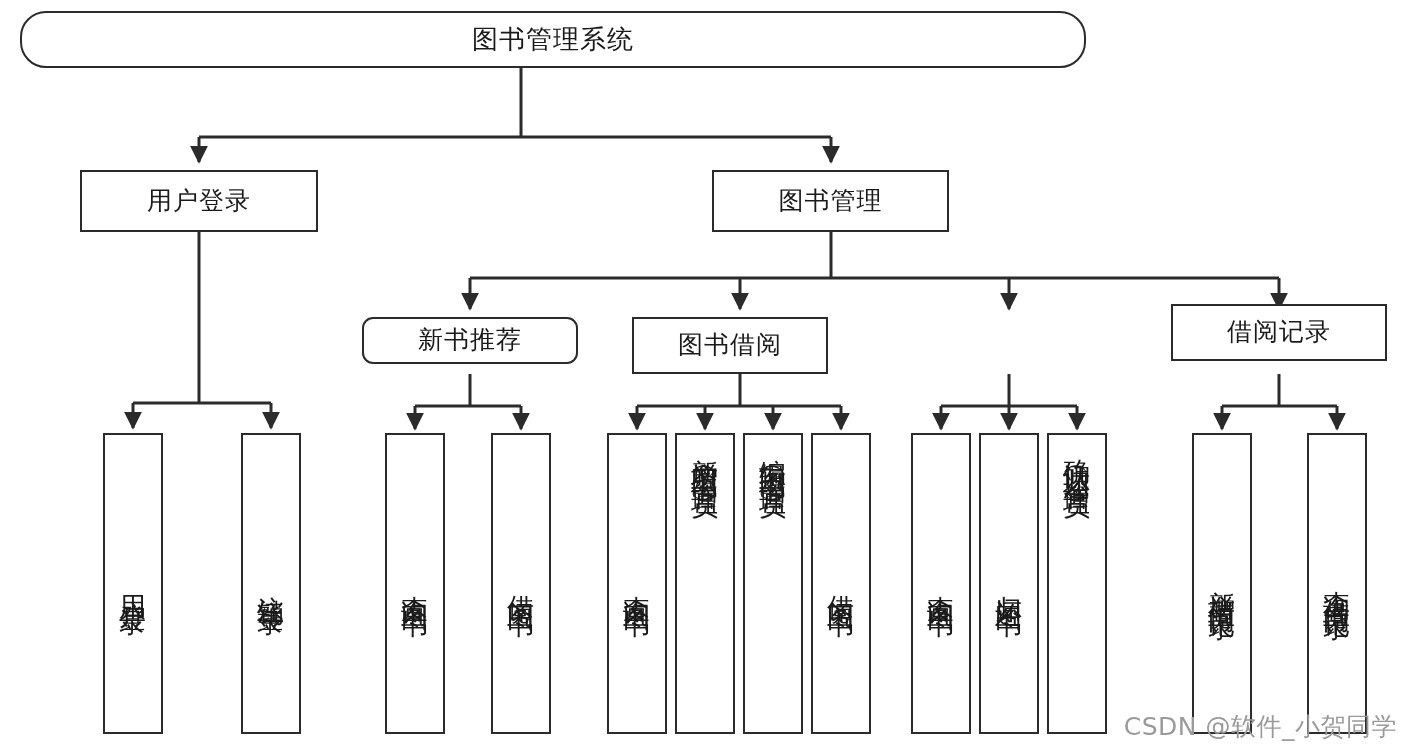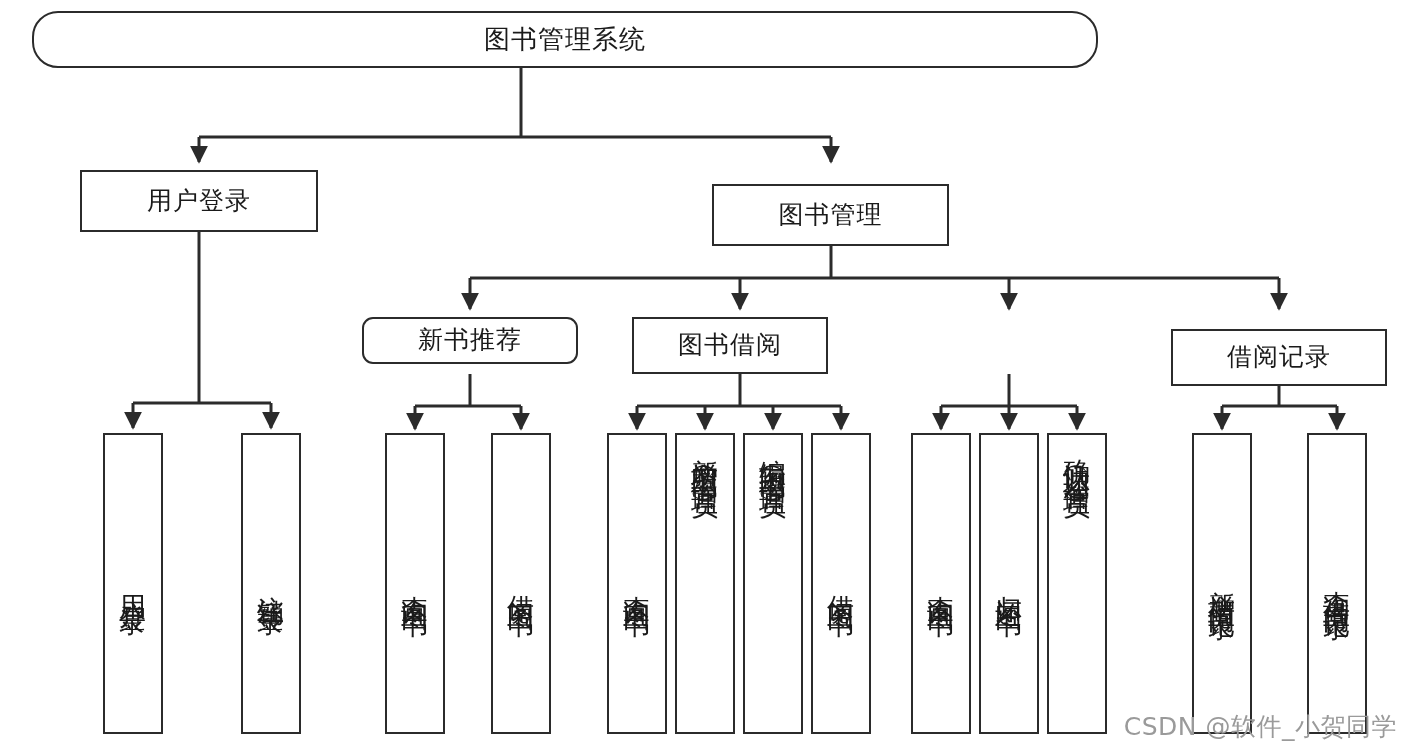--- a/index.html
+++ b/index.html
@@ -126,38 +126,38 @@
       <path d="M 1009 406 L 1009 429" marker-end="url(#arrow)"></path>
       <path d="M 1077 406 L 1077 429" marker-end="url(#arrow)"></path>
 
       <path d="M 1279 374 L 1279 406"></path>
       <path d="M 1222 406 L 1337 406"></path>
       <path d="M 1222 406 L 1222 429" marker-end="url(#arrow)"></path>
       <path d="M 1337 406 L 1337 429" marker-end="url(#arrow)"></path>
     </g>
   </svg>
 
-  <div class="node horiz root" style="left:32px; top:11px; width:1066px; height:57px;border-radius:26px;">
+  <div class="node horiz root" style="left:20px; top:11px; width:1066px; height:57px;border-radius:26px;">
     <span class="lbl">图书管理系统</span>
   </div>
 
   <div class="node horiz" style="left:80px; top:170px; width:238px; height:62px;">
     <span class="lbl">用户登录</span>
   </div>
-  <div class="node horiz" style="left:712px; top:184px; width:237px; height:62px;">
+  <div class="node horiz" style="left:712px; top:170px; width:237px; height:62px;">
     <span class="lbl">图书管理</span>
   </div>
 
   <div class="node horiz" style="left:362px; top:317px; width:216px; height:47px;border-radius:11px;">
     <span class="lbl">新书推荐</span>
   </div>
   <div class="node horiz" style="left:632px; top:317px; width:196px; height:57px;">
     <span class="lbl">图书借阅</span>
   </div>
-  <div class="node horiz" style="left:1171px; top:329px; width:216px; height:57px;">
+  <div class="node horiz" style="left:1171px; top:304px; width:216px; height:57px;">
     <span class="lbl">借阅记录</span>
   </div>
 
   <div class="node vert" style="left:103px; top:433px; width:60px; height:301px;">
     <span class="lbl">用户登录</span>
   </div>
   <div class="node vert" style="left:241px; top:433px; width:60px; height:301px;">
     <span class="lbl">注销登录</span>
   </div>
 

